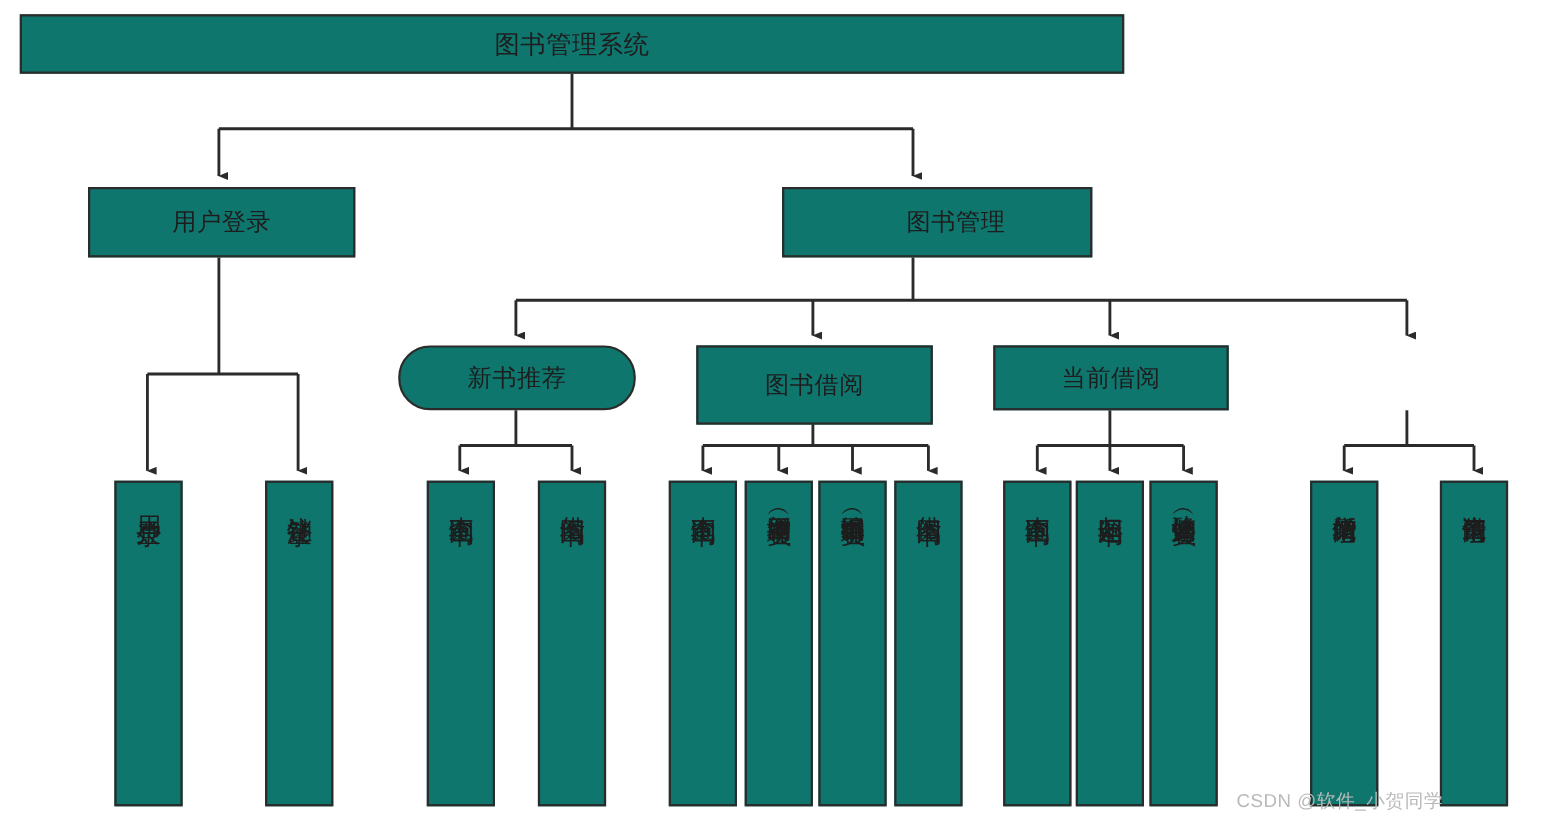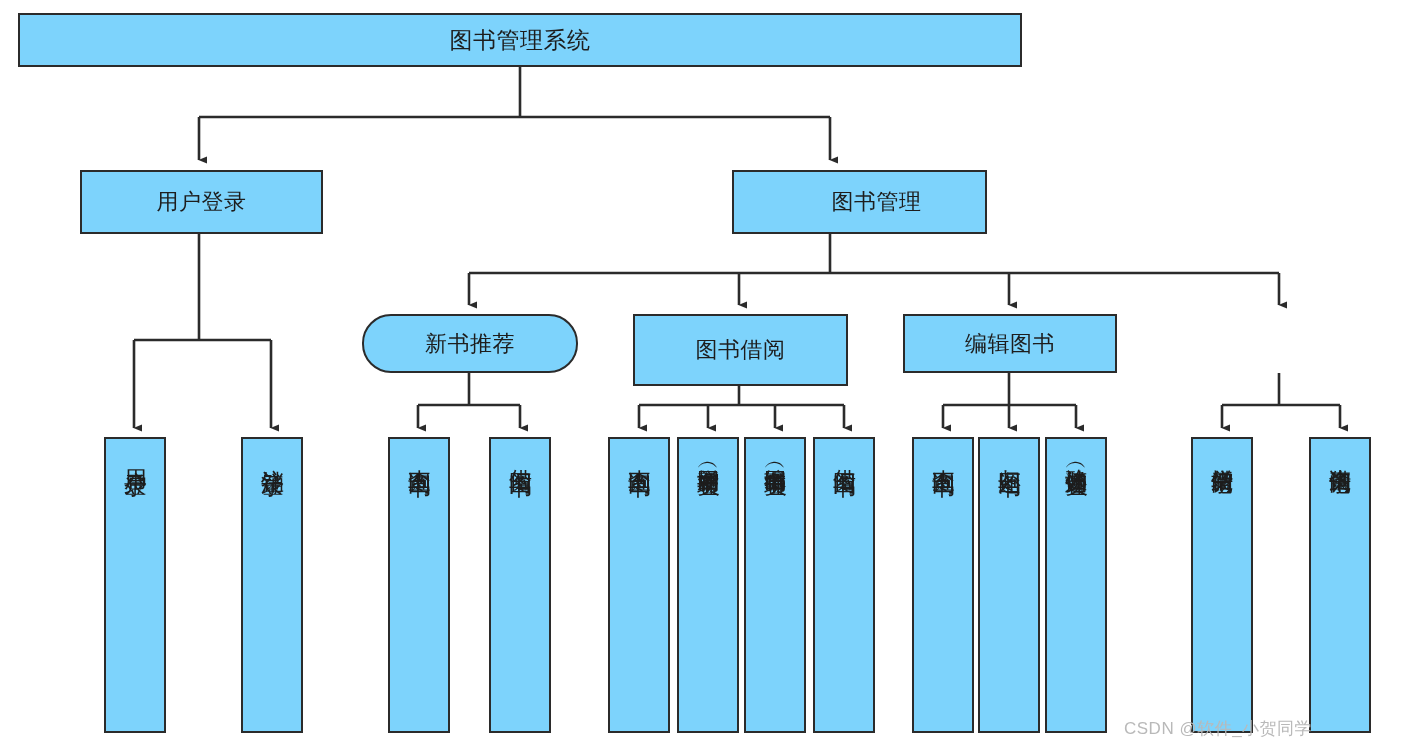--- a/index.html
+++ b/index.html
@@ -22,21 +22,21 @@
     position: absolute;
     left: 0;
     top: 0;
     width: 1405px;
     height: 747px;
     pointer-events: none;
   }
   .node {
     position: absolute;
     box-sizing: border-box;
-    background: #7dd3fc;
+    background: #0f766e;
     border: 2px solid #2b2b2b;
     display: flex;
     align-items: center;
     justify-content: center;
     color: #1d1d1d;
   }
   .node .node-label {
     display: block;
     text-align: center;
     line-height: 1.0;
@@ -145,34 +145,34 @@
   </svg>
 
   <div class="node horiz root" style="left:18px; top:13px; width:1004px; height:54px;">
     <span class="node-label">图书管理系统</span>
   </div>
 
   <div class="node horiz" style="left:80px; top:170px; width:243px; height:64px;">
     <span class="node-label">用户登录</span>
   </div>
 
-  <div class="node horiz" style="left:732px; top:170px; width:255px; height:64px;padding-left:34px;">
+  <div class="node horiz" style="left:711px; top:170px; width:282px; height:64px;padding-left:34px;">
     <span class="node-label">图书管理</span>
   </div>
 
   <div class="node horiz" style="left:362px; top:314px; width:216px; height:59px;border-radius:29px;">
     <span class="node-label">新书推荐</span>
   </div>
 
   <div class="node horiz" style="left:633px; top:314px; width:215px; height:72px;">
     <span class="node-label">图书借阅</span>
   </div>
 
   <div class="node horiz" style="left:903px; top:314px; width:214px; height:59px;">
-    <span class="node-label">编辑图书</span>
+    <span class="node-label">当前借阅</span>
   </div>
 
 
   <div class="node vert" style="left:104px; top:437px; width:62px; height:296px;">
     <span class="node-label">用户登录</span>
   </div>
 
   <div class="node vert" style="left:241px; top:437px; width:62px; height:296px;">
     <span class="node-label">注销登录</span>
   </div>

